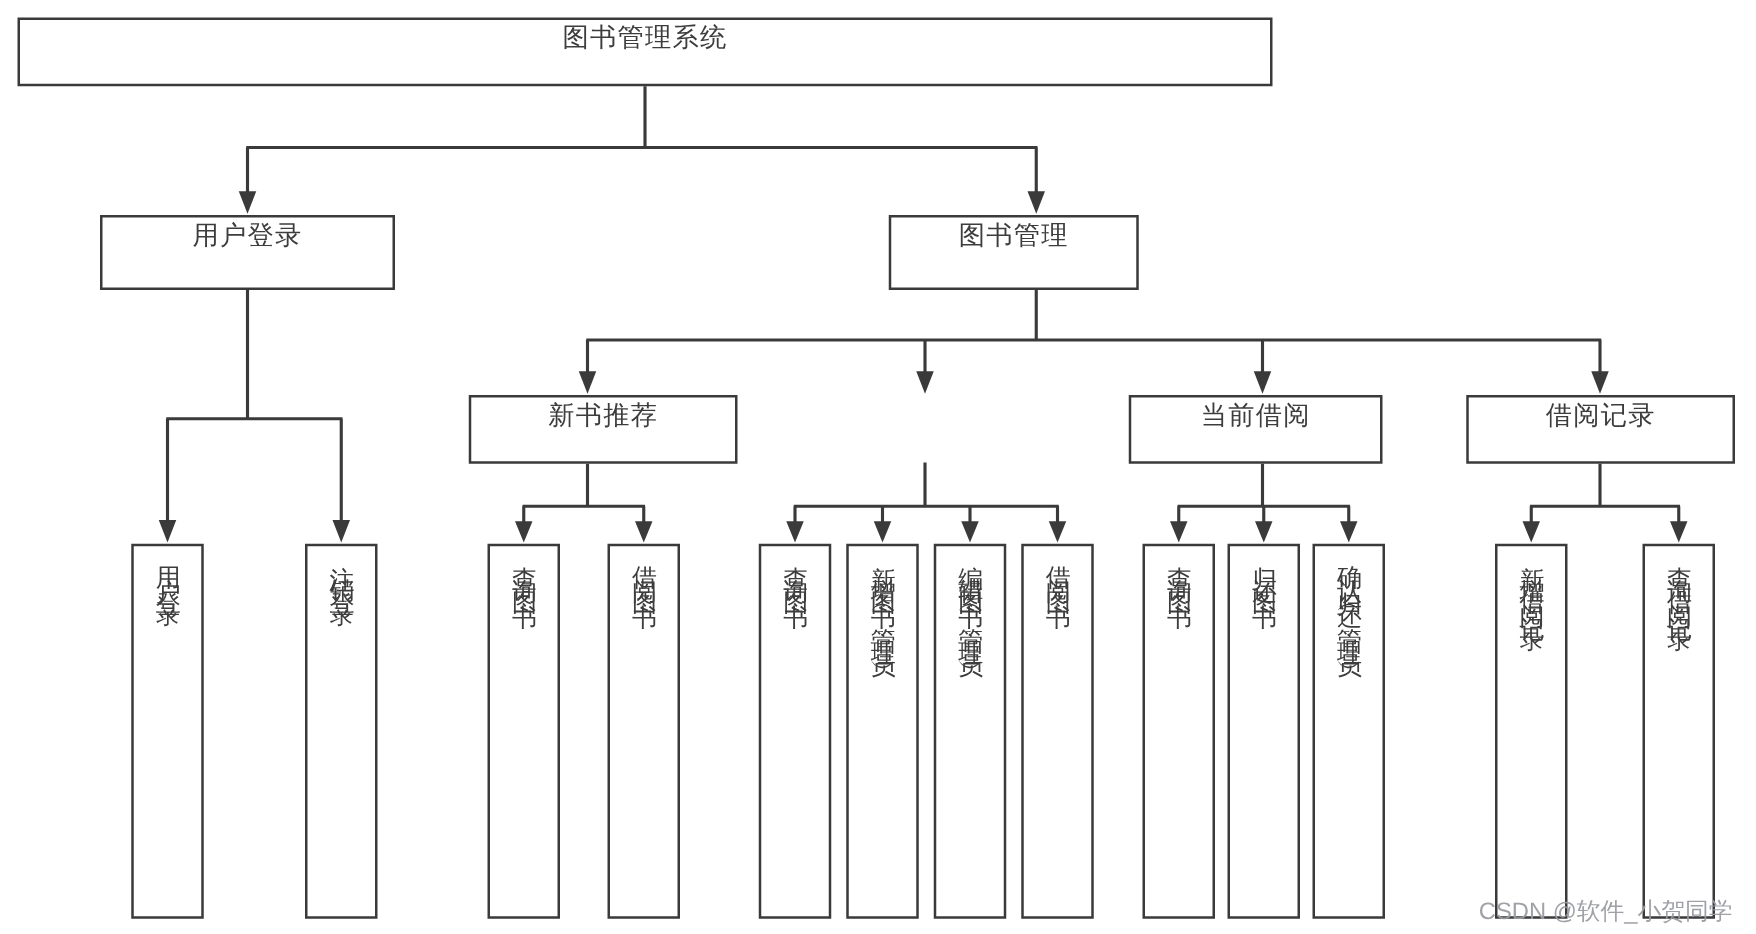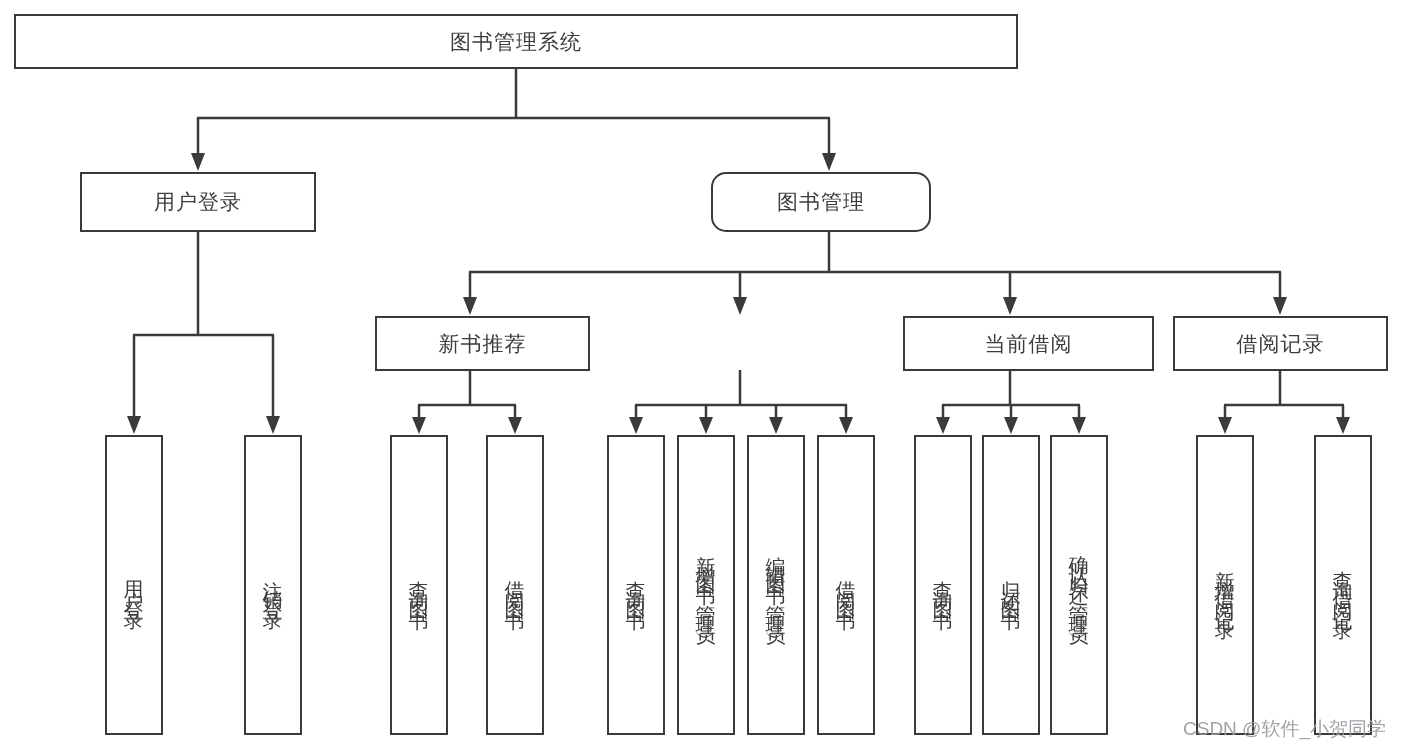--- a/index.html
+++ b/index.html
@@ -20,21 +20,20 @@
     left: 0;
     top: 0;
     z-index: 1;
   }
   .node {
     position: absolute;
     box-sizing: border-box;
     background: #ffffff;
     border: 2px solid #3a3a3a;
     display: flex;
-    align-items: center;
     justify-content: center;
     color: #3d3d3d;
     z-index: 2;
   }
   .node.h-label {
     font-size: 21px;
     letter-spacing: 1px;
     white-space: nowrap;
   }
   .node.leaf {
@@ -124,28 +123,28 @@
     </g>
   </svg>
 
   <div class="node h-label" style="left:14px; top:14px; width:1004px; height:55px;">
     <span>图书管理系统</span>
   </div>
 
   <div class="node h-label" style="left:80px; top:172px; width:236px; height:60px;">
     <span>用户登录</span>
   </div>
-  <div class="node h-label" style="left:711px; top:172px; width:220px; height:60px;border-radius:15px;">
+  <div class="node h-label" style="left:711px; top:172px; width:200px; height:60px;">
     <span>图书管理</span>
   </div>
 
   <div class="node h-label" style="left:363px; top:316px; width:215px; height:55px;margin-left:12px;">
     <span>新书推荐</span>
   </div>
-  <div class="node h-label" style="left:903px; top:316px; width:251px; height:55px;">
+  <div class="node h-label" style="left:903px; top:316px; width:203px; height:55px;">
     <span>当前借阅</span>
   </div>
   <div class="node h-label" style="left:1173px; top:316px; width:215px; height:55px;">
     <span>借阅记录</span>
   </div>
 
   <div class="node leaf" style="left:105px;">
     <span class="vtext">用户登录</span>
   </div>
   <div class="node leaf" style="left:244px;">

